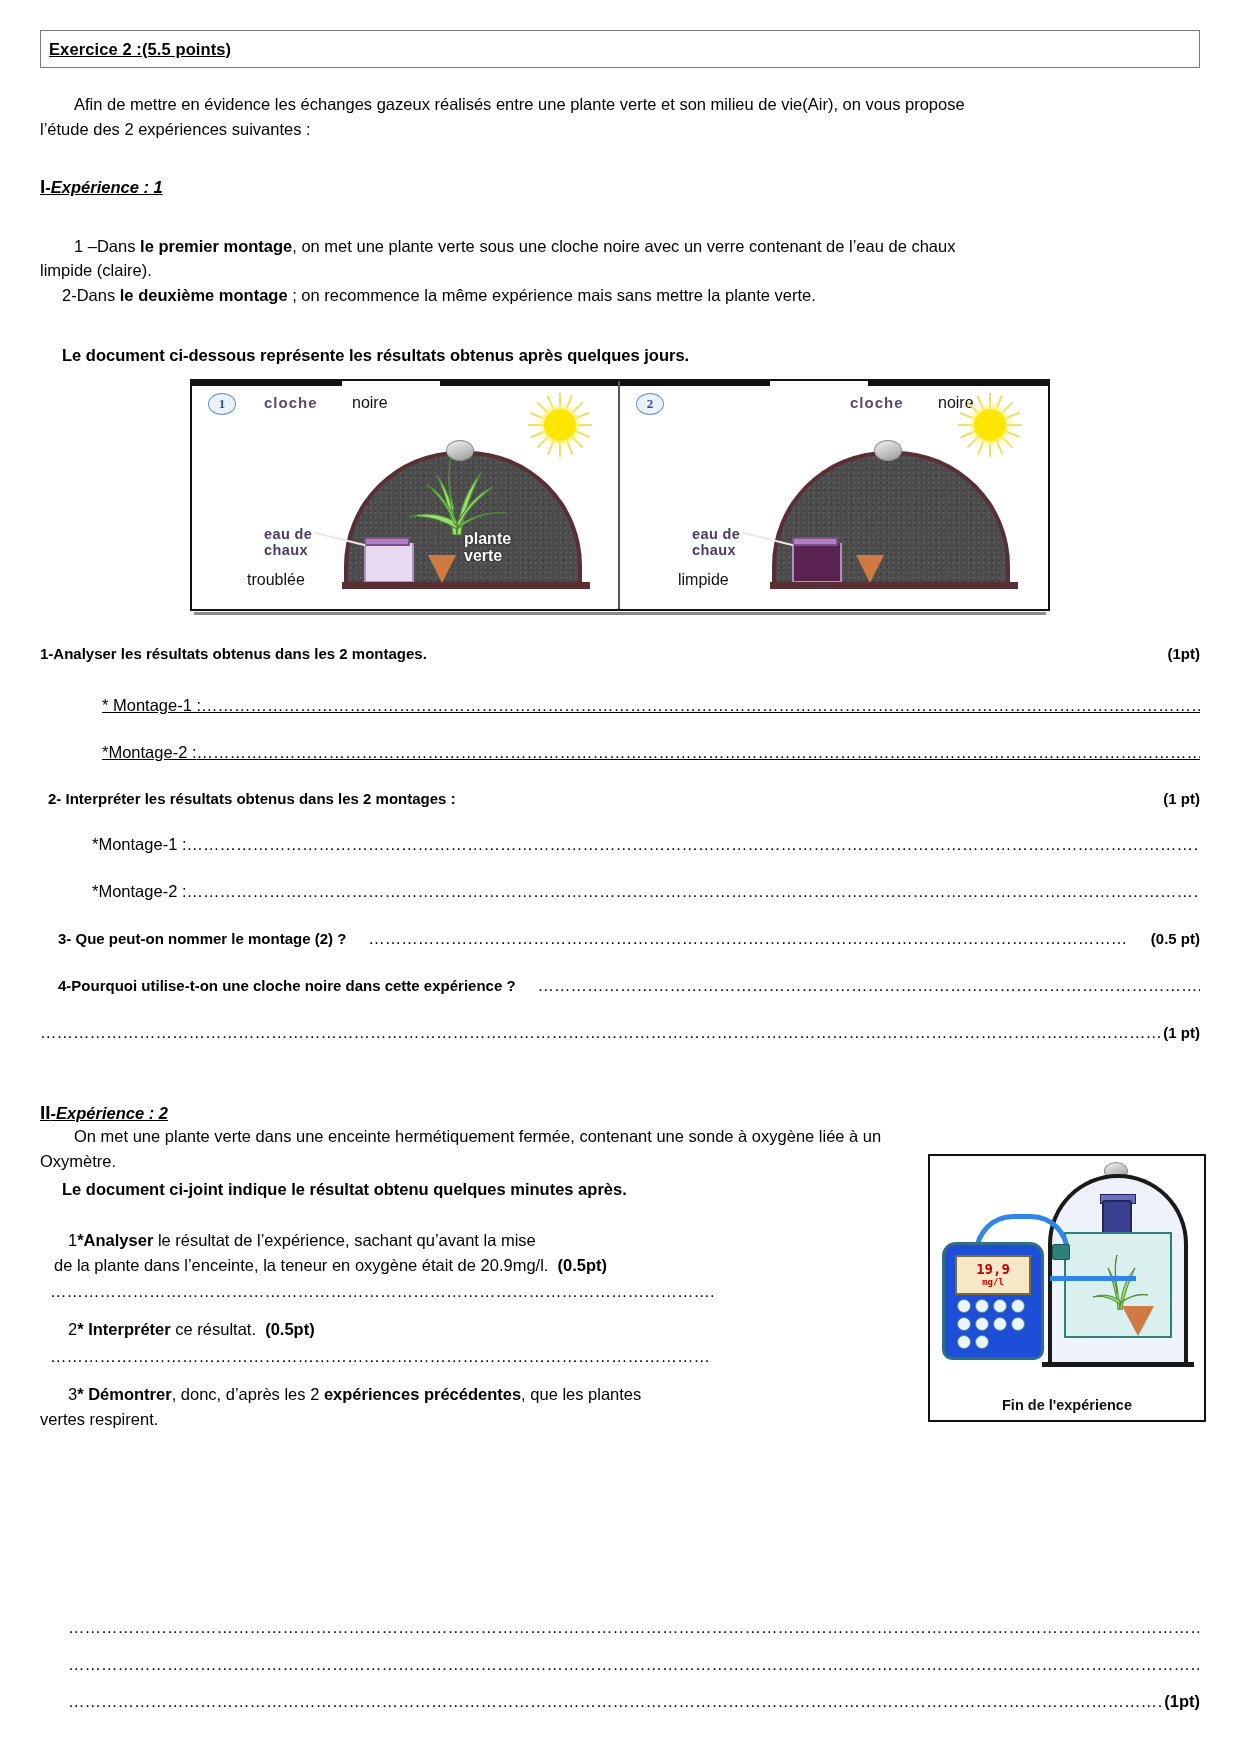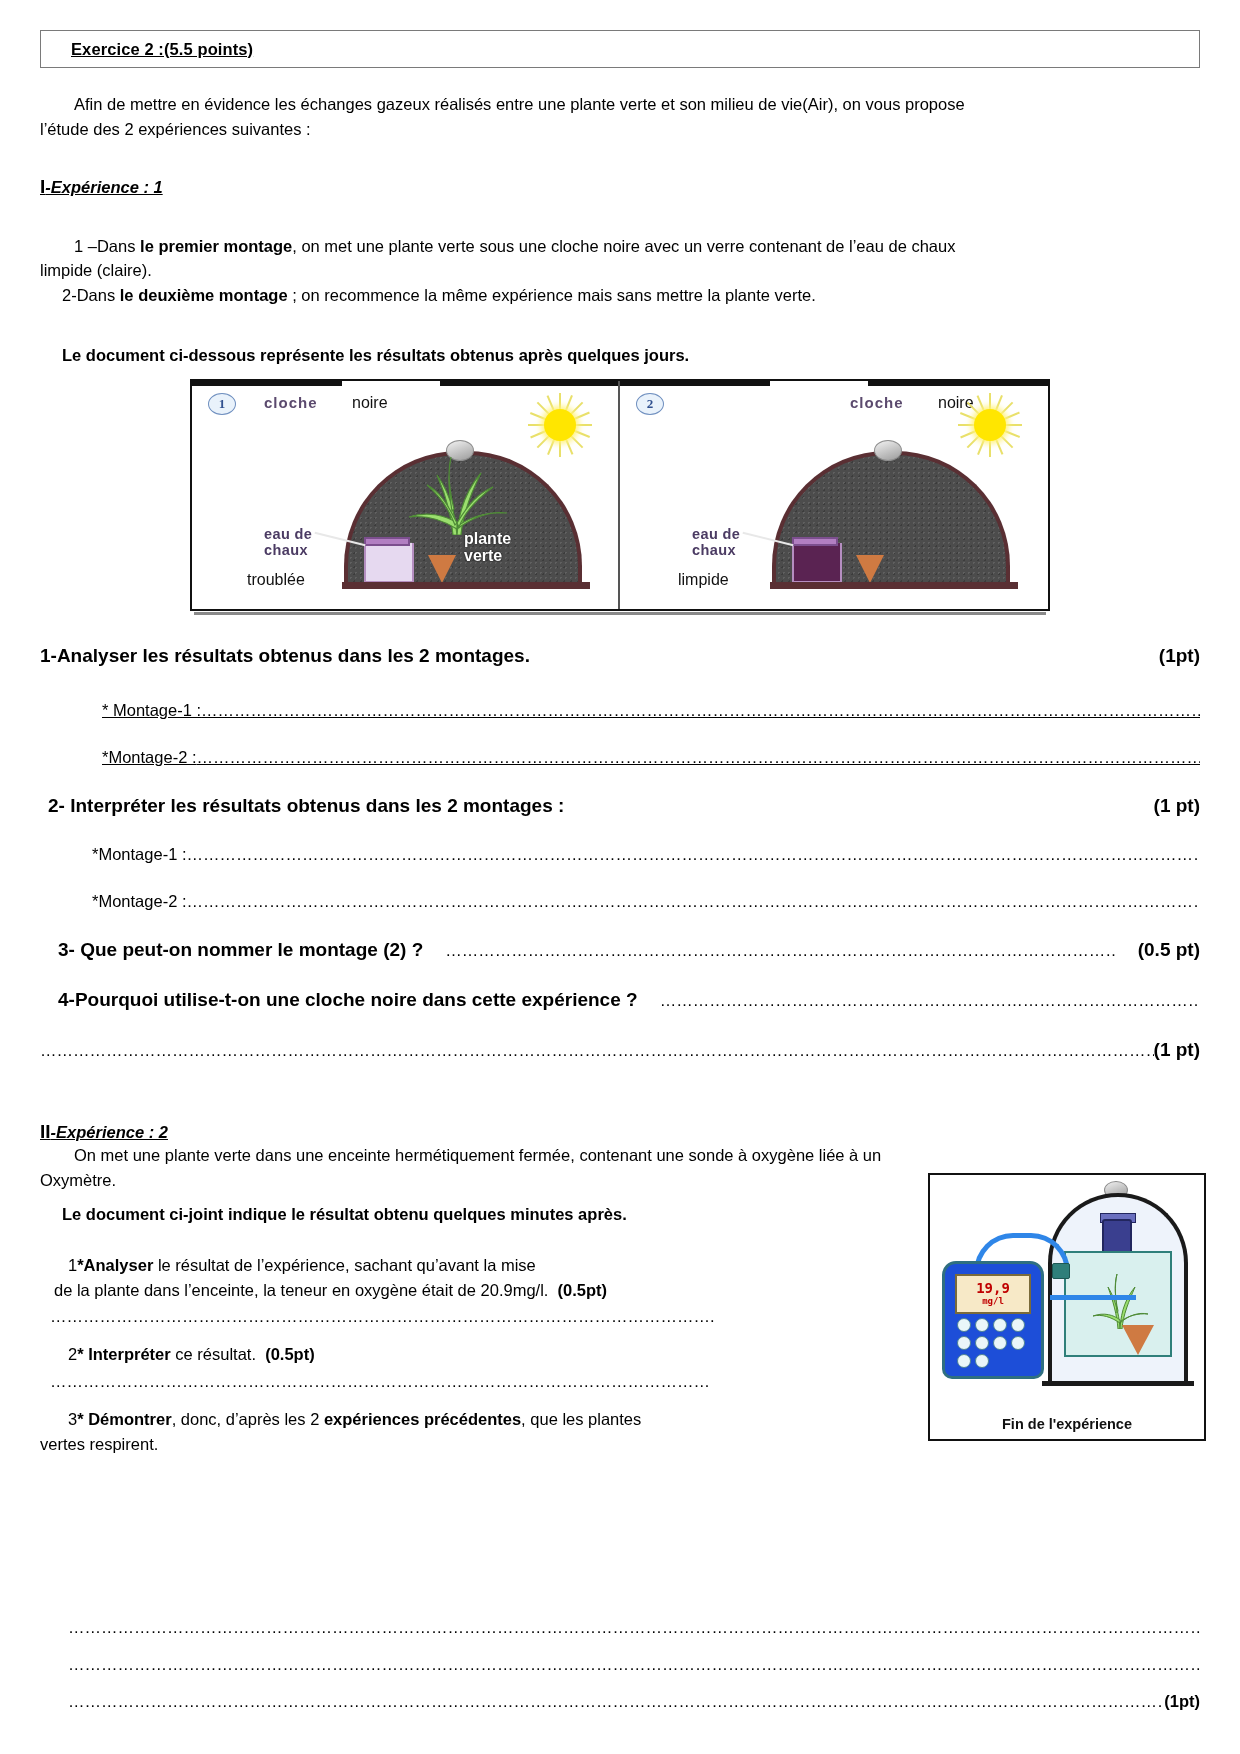--- a/index.html
+++ b/index.html
@@ -7,21 +7,21 @@
     width:1240px;height:1754px;background:#ffffff;
     font-family:"Liberation Sans","DejaVu Sans",sans-serif;
     color:#000;position:relative;overflow:hidden;
   }
   .page{position:absolute;left:0;top:0;width:1240px;height:1754px;}
   .content{position:absolute;left:40px;top:30px;width:1160px;}
 
   
   .hdr-box{
     border:1px solid #7a7a7a;height:38px;box-sizing:border-box;
-    display:flex;align-items:center;padding-left:30px;
+    display:flex;align-items:center;padding-left:8px;
     box-shadow:inset 0 0 0 1px #ffffff;
   }
   .hdr-title{font-weight:bold;font-size:16.5px;text-decoration:underline;letter-spacing:.1px;}
 
   
   .p{font-size:16.5px;line-height:1.5;margin:0;}
   .intro{margin-top:24px;}
   .intro .l1{text-indent:34px;}
   .sec-title{margin-top:34px;font-size:16.5px;font-weight:bold;font-style:italic;text-decoration:underline;}
   .sec-title .rom{font-style:normal;font-size:19px;font-weight:bold;}
@@ -70,21 +70,21 @@
   .ground{position:absolute;height:7px;background:#5a2f33;}
   .beaker{position:absolute;width:46px;height:38px;border:2px solid #b58ec1;border-top:none;}
   .beaker.trouble{background:#e6d9f0;}
   .beaker.limpid{background:#5a2352;}
   .beaker-rim{position:absolute;top:-6px;left:-2px;width:46px;height:9px;background:#b27fc2;border:2px solid #7c4f8e;box-sizing:border-box;}
   .pot{position:absolute;width:0;height:0;border-left:14px solid transparent;border-right:14px solid transparent;}
   .arrow{position:absolute;height:2px;background:#e8e8e8;}
   .plant-lbl{position:absolute;color:#fff;font-size:16px;font-weight:bold;line-height:1.05;text-shadow:0 0 2px #000;}
 
   
-  .q{font-size:19px;font-weight:bold;margin-top:0;}
+  .q{font-size:15px;font-weight:bold;margin-top:0;}
   .qrow{display:flex;align-items:baseline;}
   .qrow .spacer{flex:1;}
   .ans{font-size:16.5px;display:flex;align-items:baseline;}
   .dots{
     flex:1;overflow:hidden;white-space:nowrap;
     font-size:16.5px;letter-spacing:0px;color:#000;
   }
   .mt28{margin-top:28px;}
   .mt34{margin-top:34px;}
   .ind1{padding-left:62px;text-decoration:underline;}
@@ -302,21 +302,21 @@
       <span class="q">(1 pt)</span>
     </div>
 
     <div class="sec-title sec2">
       <span class="rom">II</span><span>-Expérience : 2</span>
     </div>
 
     <div class="ii-body">
       <p class="p" style="text-indent:34px">On met une plante verte dans une enceinte hermétiquement fermée, contenant une sonde à oxygène liée  à un</p>
       <p class="p">Oxymètre.</p>
-      <p class="p b" style="padding-left:22px;margin-top:10px">Le document ci-joint indique le résultat obtenu quelques minutes après.</p>
+      <p class="p b" style="padding-left:22px;margin-top:4px">Le document ci-joint indique le résultat obtenu quelques minutes après.</p>
 
       <div class="col-left">
         <p class="p" style="margin-top:26px;padding-left:28px">
           <span>1</span><span class="b">*Analyser</span><span> le résultat de l’expérience, sachant qu’avant la mise</span>
         </p>
         <p class="p" style="padding-left:14px">
           <span>de la plante dans l’enceinte, la teneur en oxygène était de 20.9mg/l.</span>&nbsp;&nbsp;<span class="b">(0.5pt)</span>
         </p>
         <div class="ans" style="padding-left:10px;margin-top:4px">
           <span class="dots">………………………………………………………………………………………………………….</span>

